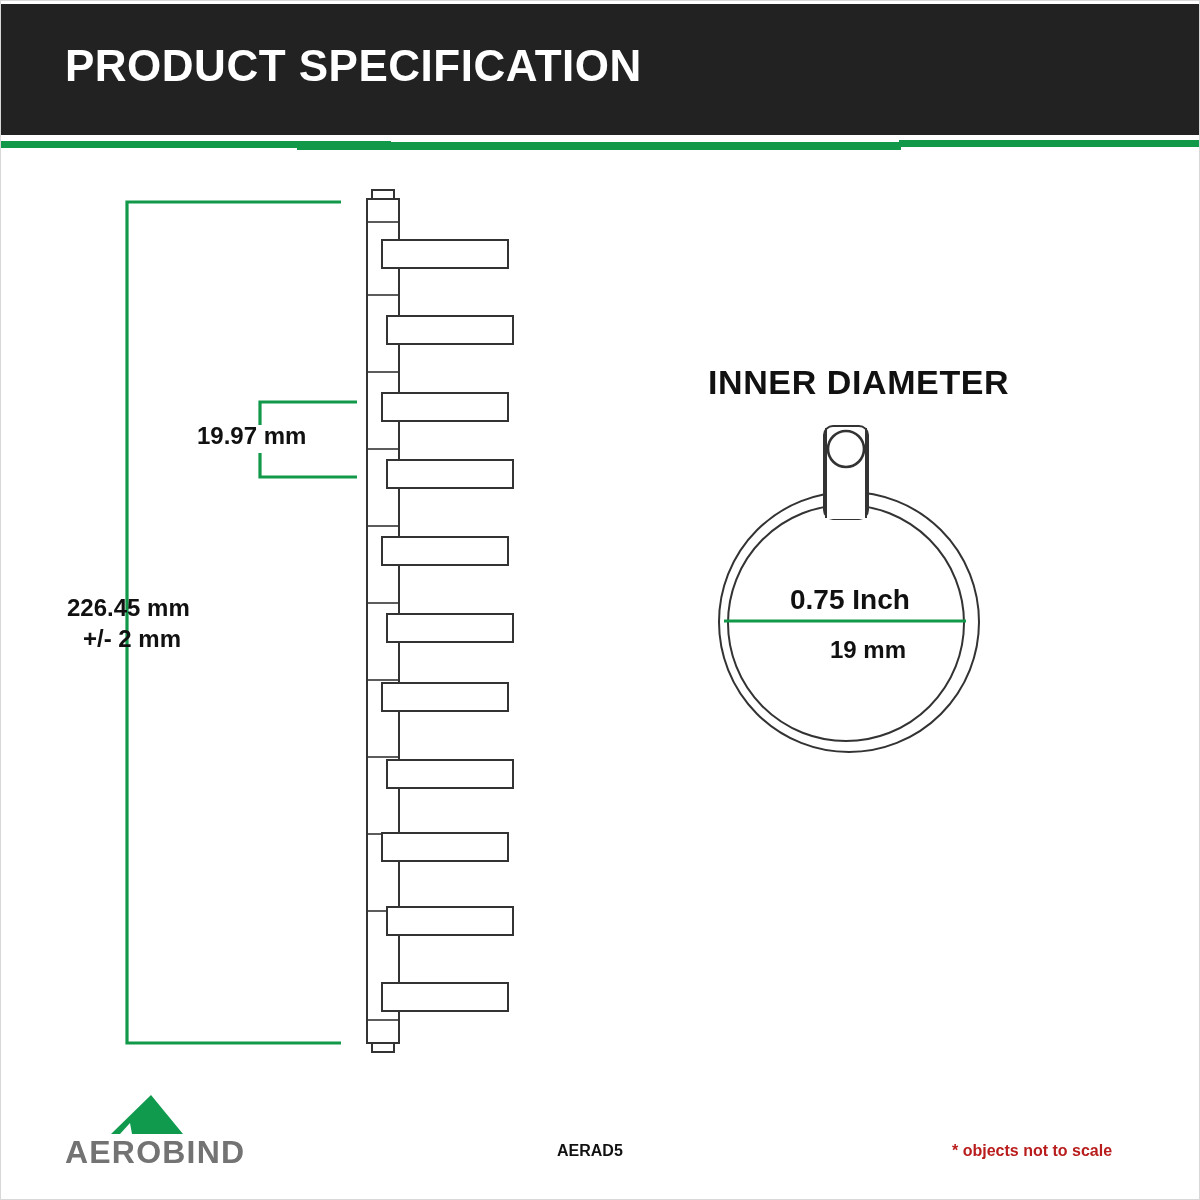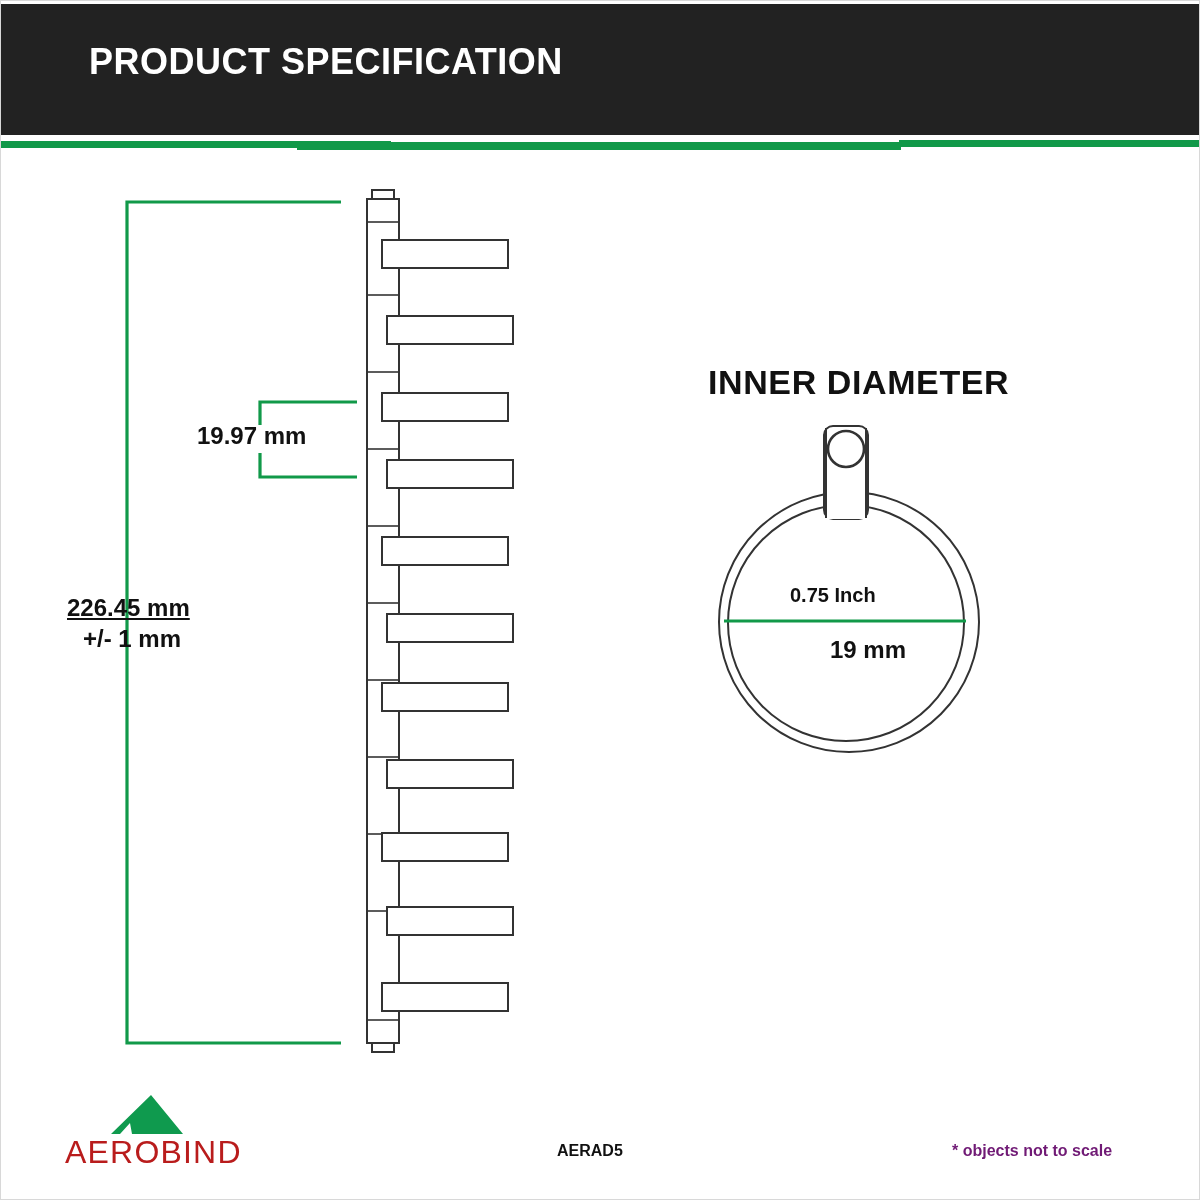--- a/index.html
+++ b/index.html
@@ -26,26 +26,25 @@
     left: 0;
     top: 3px;
     width: 1200px;
     height: 131px;
     background: #222222;
   }
   #header-title {
     position: absolute;
     left: 64px;
     top: 40px;
-    font-size: 36px;
+    font-size: 44px;
     font-weight: bold;
     letter-spacing: 0.5px;
     color: #ffffff;
     white-space: nowrap;
-    margin-left: 24px;
   }
   #accent-rule-a {
     position: absolute;
     left: 0;
     top: 140px;
     width: 390px;
     height: 7px;
     background: #119949;
   }
   #accent-rule-b {
@@ -85,69 +84,68 @@
   #label-pitch {
     left: 196px;
     top: 421px;
     font-size: 24px;
     text-align: right;
   }
   #label-length-1 {
     left: 66px;
     top: 593px;
     font-size: 24px;
-    text-decoration: underline;
   }
   #label-length-2 {
     left: 82px;
     top: 624px;
     font-size: 24px;
   }
   #label-inner-diameter {
     left: 707px;
     top: 362px;
     font-size: 34px;
     letter-spacing: 0.6px;
   }
   #label-id-inch {
     left: 789px;
     top: 583px;
-    font-size: 20px;
+    font-size: 28px;
   }
   #label-id-mm {
     left: 829px;
     top: 635px;
     font-size: 24px;
   }
 
   
   #logo-wordmark {
     position: absolute;
     left: 64px;
     top: 1133px;
     font-size: 32px;
-    font-weight: normal;
+    font-weight: bold;
     letter-spacing: 1.2px;
-    color: #b91c1c;
+    color: #737373;
   }
   #footer-code {
     position: absolute;
     left: 556px;
     top: 1141px;
     font-size: 16px;
     font-weight: bold;
     color: #111111;
   }
   #footer-note {
     position: absolute;
     left: 951px;
     top: 1141px;
     font-size: 16px;
     font-weight: bold;
-    color: #701a75;
+    color: #b91c1c;
   }
 </style>
 </head>
 <body>
 
 <div id="page">
 
   <div id="header-bar"></div>
   <div id="header-title">PRODUCT SPECIFICATION</div>
   <div id="accent-rule-a"></div>
@@ -221,21 +219,21 @@
       <line x1="723" y1="620" x2="965" y2="620"></line>
     </g>
 
     <g>
       <path d="M 150 1094 L 110 1133 L 119 1133 L 129 1122 L 131 1133 L 182 1133 Z" fill="#0f9a4e" stroke="none"></path>
     </g>
   </svg>
 
   <div class="dim-label" id="label-pitch">19.97 mm</div>
   <div class="dim-label" id="label-length-1">226.45 mm</div>
-  <div class="dim-label" id="label-length-2">+/- 1 mm</div>
+  <div class="dim-label" id="label-length-2">+/- 2 mm</div>
 
   <div class="dim-label" id="label-inner-diameter">INNER DIAMETER</div>
   <div class="dim-label" id="label-id-inch">0.75 Inch</div>
   <div class="dim-label" id="label-id-mm">19 mm</div>
 
   <div id="logo-wordmark">AEROBIND</div>
   <div id="footer-code">AERAD5</div>
   <div id="footer-note">* objects not to scale</div>
 
 </div>

